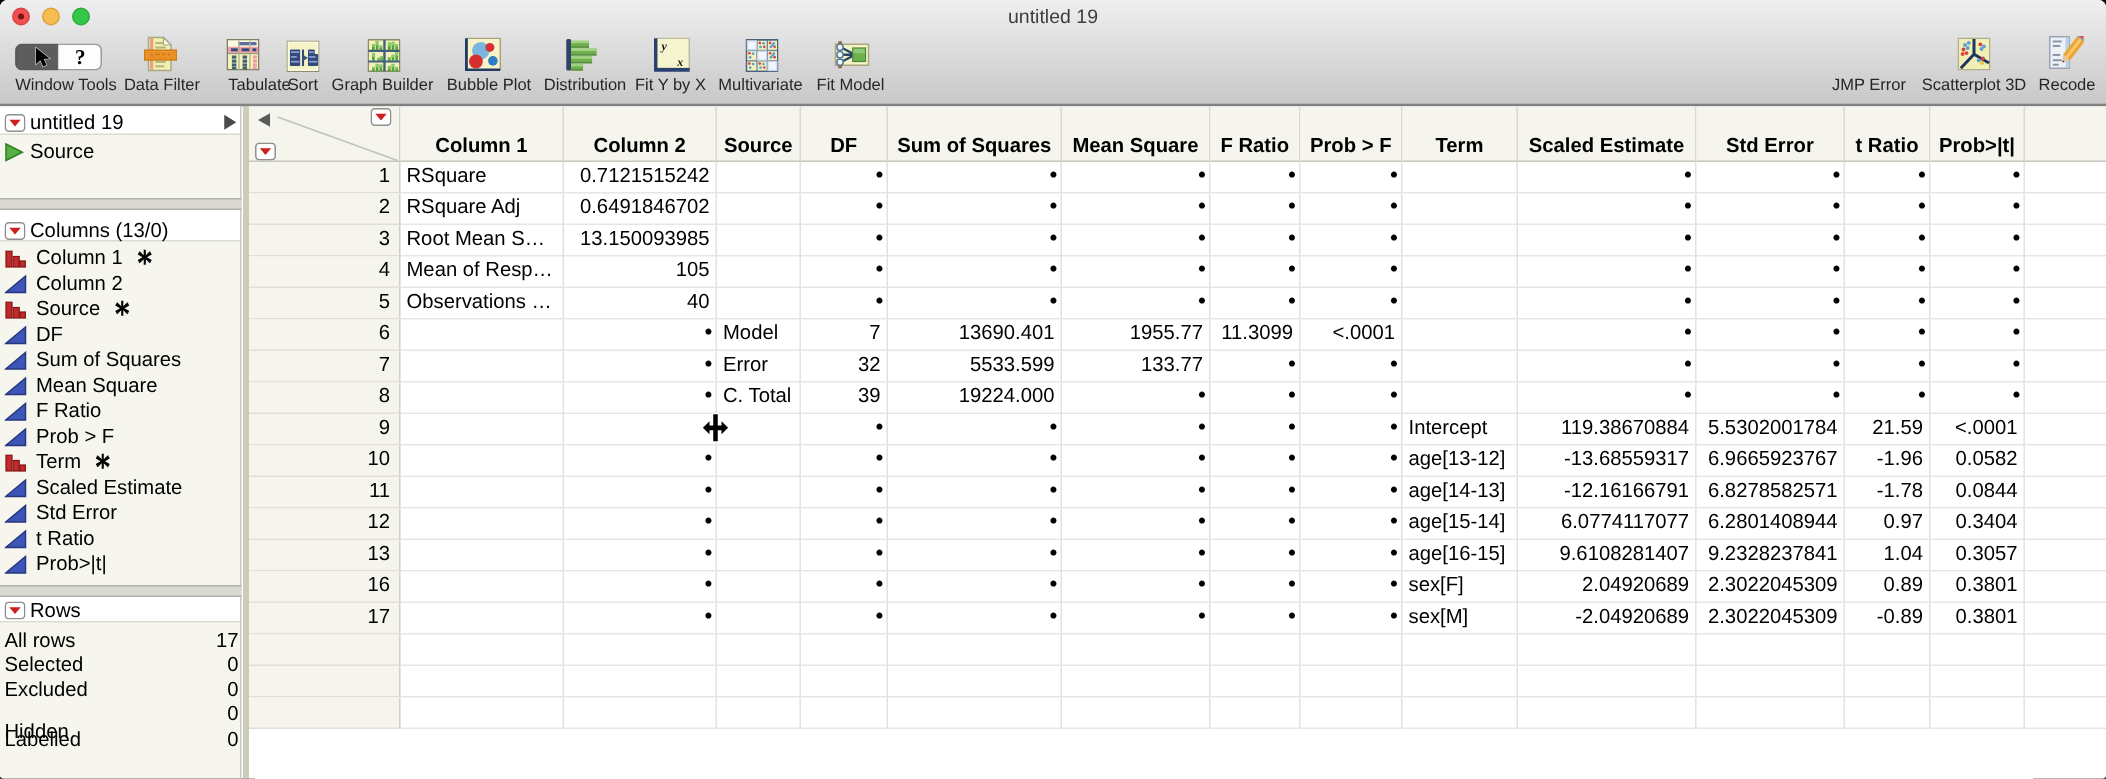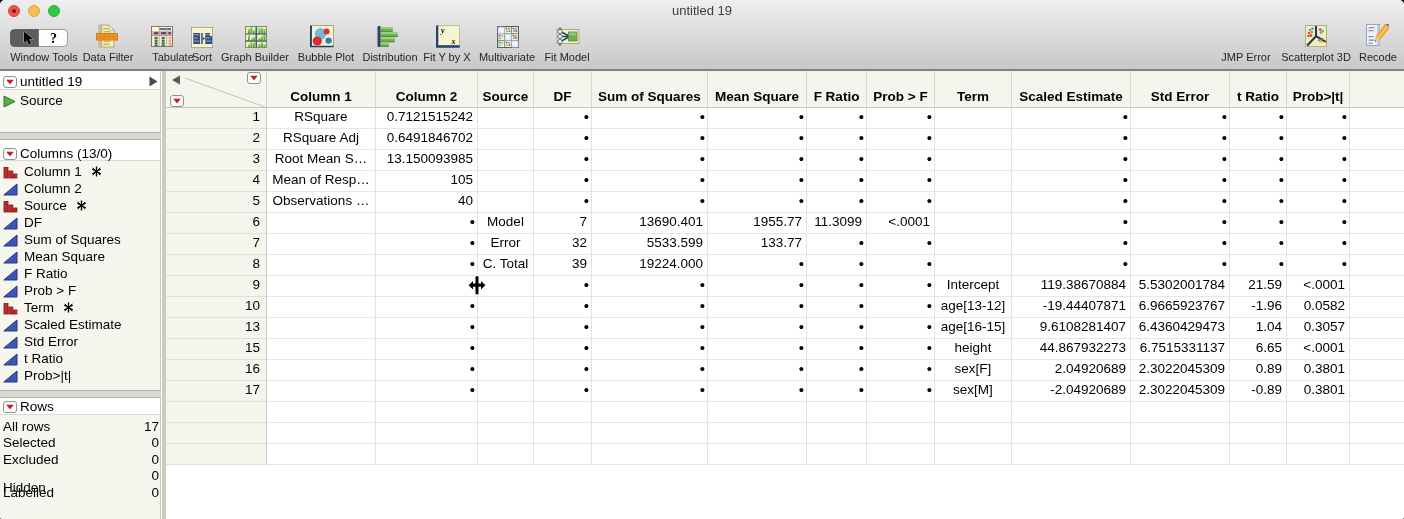--- a/index.html
+++ b/index.html
@@ -16,21 +16,21 @@
 #khaki{position:absolute;left:162px;top:71px;width:4px;height:448px;background:#ccccb8;}
 #tblwrap{position:absolute;left:166px;top:71px;width:1238px;height:448px;overflow:hidden;background:#fff;}
 #grid{border-collapse:separate;border-spacing:0;table-layout:fixed;width:1239px;}
 #grid td,#grid th{overflow:hidden;white-space:nowrap;font-size:13.5px;}
 .hr th{height:37px;background:#f5f5ee;border-bottom:1px solid #c6c6bc;border-right:1px solid #d8d8d0;
  font-weight:bold;color:#000;text-align:center;vertical-align:bottom;padding-bottom:3px;}
 th.corner{border-right:1px solid #d0d0c6;}
 th.hfill{border-right:none;}
 #grid td{height:21px;line-height:17px;vertical-align:top;border-bottom:1px solid #e6e6e6;border-right:1px solid #e2e2e2;padding:0 4px;}
 #grid td.rn{background:#f5f5ee;text-align:right;border-right:1px solid #d0d0c6;border-bottom:1px solid #e0e0d6;padding-right:6px;}
-#grid td.ch{text-align:center;padding-left:4px;margin-left:36px;}
+#grid td.ch{text-align:left;padding-left:4px;margin-left:36px;}
 #grid td.nu{text-align:right;}
 #grid td.dt{text-align:right;font-size:15px;padding-right:2px;}
 #grid td.fl{border-right:none;}
 </style></head>
 <body>
 <div id="win">
 <div id="chrome">
       <div class="tl" style="left:8px;background:#f14f50;border:1px solid #d8444a"></div>
       <div class="tl" style="left:28px;background:#f6bd50;border:1px solid #dfa33c"></div>
       <div class="tl" style="left:48px;background:#33c748;border:1px solid #2cab3e"></div>
@@ -599,58 +599,75 @@
             <td class="rn">10</td>
             <td class="ch"></td>
             <td class="dt">•</td>
             <td class="ch"></td>
             <td class="dt">•</td>
             <td class="dt">•</td>
             <td class="dt">•</td>
             <td class="dt">•</td>
             <td class="dt">•</td>
             <td class="ch">age[13-12]</td>
-            <td class="nu">-19.44407871</td>
+            <td class="nu">-13.68559317</td>
             <td class="nu">6.9665923767</td>
             <td class="nu">-1.96</td>
             <td class="nu">0.0582</td>
             <td class="fl"></td>
           </tr>
           <tr>
+            <td class="rn">11</td>
+            <td class="ch"></td>
+            <td class="dt">•</td>
+            <td class="ch"></td>
+            <td class="dt">•</td>
+            <td class="dt">•</td>
+            <td class="dt">•</td>
+            <td class="dt">•</td>
+            <td class="dt">•</td>
+            <td class="ch">age[14-13]</td>
+            <td class="nu">-12.16166791</td>
+            <td class="nu">6.8278582571</td>
+            <td class="nu">-1.78</td>
+            <td class="nu">0.0844</td>
+            <td class="fl"></td>
+          </tr>
+          <tr>
+            <td class="rn">12</td>
+            <td class="ch"></td>
+            <td class="dt">•</td>
+            <td class="ch"></td>
+            <td class="dt">•</td>
+            <td class="dt">•</td>
+            <td class="dt">•</td>
+            <td class="dt">•</td>
+            <td class="dt">•</td>
+            <td class="ch">age[15-14]</td>
+            <td class="nu">6.0774117077</td>
+            <td class="nu">6.2801408944</td>
+            <td class="nu">0.97</td>
+            <td class="nu">0.3404</td>
+            <td class="fl"></td>
+          </tr>
+          <tr>
             <td class="rn">13</td>
             <td class="ch"></td>
             <td class="dt">•</td>
             <td class="ch"></td>
             <td class="dt">•</td>
             <td class="dt">•</td>
             <td class="dt">•</td>
             <td class="dt">•</td>
             <td class="dt">•</td>
             <td class="ch">age[16-15]</td>
             <td class="nu">9.6108281407</td>
-            <td class="nu">6.4360429473</td>
+            <td class="nu">9.2328237841</td>
             <td class="nu">1.04</td>
             <td class="nu">0.3057</td>
-            <td class="fl"></td>
-          </tr>
-          <tr>
-            <td class="rn">15</td>
-            <td class="ch"></td>
-            <td class="dt">•</td>
-            <td class="ch"></td>
-            <td class="dt">•</td>
-            <td class="dt">•</td>
-            <td class="dt">•</td>
-            <td class="dt">•</td>
-            <td class="dt">•</td>
-            <td class="ch">height</td>
-            <td class="nu">44.867932273</td>
-            <td class="nu">6.7515331137</td>
-            <td class="nu">6.65</td>
-            <td class="nu">&lt;.0001</td>
             <td class="fl"></td>
           </tr>
           <tr>
             <td class="rn">16</td>
             <td class="ch"></td>
             <td class="dt">•</td>
             <td class="ch"></td>
             <td class="dt">•</td>
             <td class="dt">•</td>
             <td class="dt">•</td>

